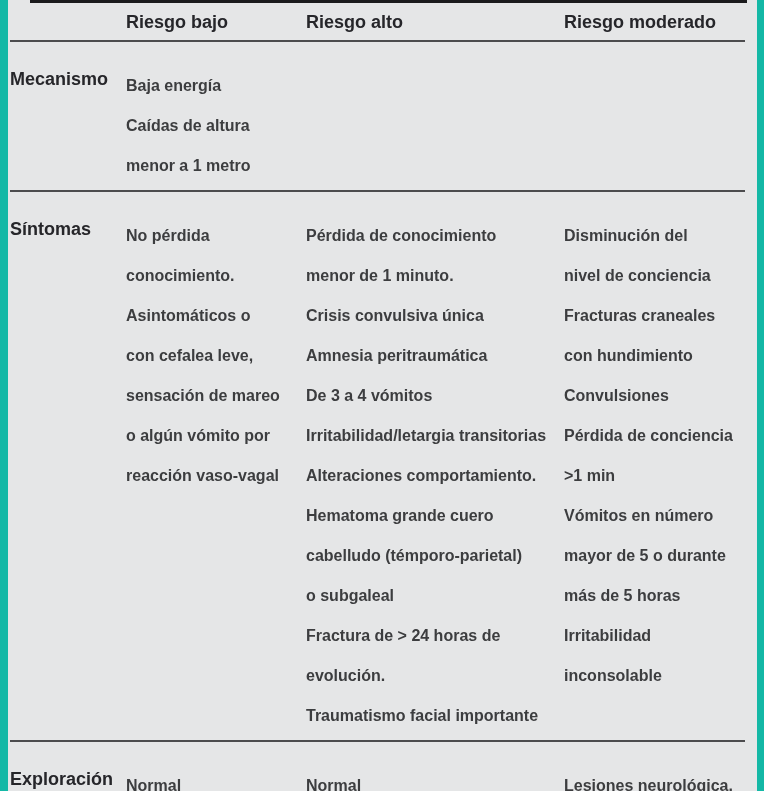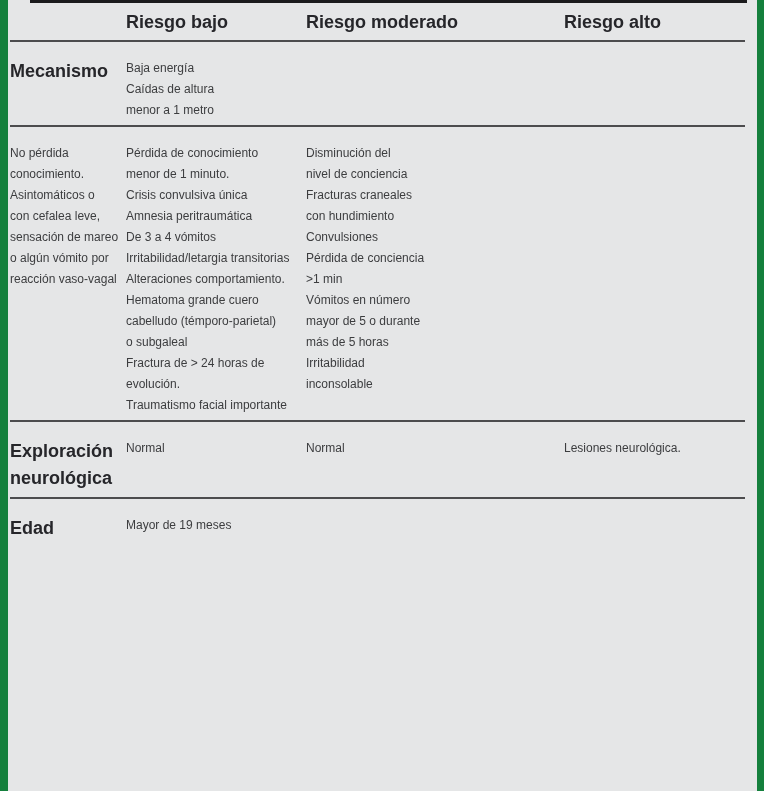--- a/index.html
+++ b/index.html
@@ -4,89 +4,91 @@
 <style>
   html, body { margin:0; padding:0; }
   body {
     font-family: "Liberation Sans", sans-serif;
     background:#ffffff;
   }
   .page {
     position:relative;
     width:764px;
     height:791px;
-    background:#15803d;
+    background:#14b8a6;
     overflow:hidden;
   }
   .table-card {
     position:absolute;
     left:8px;
     top:0;
     width:749px;
     height:791px;
     background:#e5e6e7;
   }
   .topline {
     height:3px;
     background:#1b1b1d;
     margin:0 10px 0 22px;
   }
   .grid-row {
     display:grid;
     grid-template-columns:116px 180px 258px 1fr;
-    padding:16px 8px 4px 2px;
+    padding:24px 8px 4px 2px;
   }
   .header-row { padding:6px 8px 3px 2px; }
   .rule {
     height:2px;
     background:#4c4c4e;
     margin:0 12px 0 2px;
   }
   .cell {
-    font-size:12px;
-    line-height:21px;
+    font-size:16px;
+    line-height:40px;
     color:#3c3d3f;
     white-space:pre;
     overflow:visible;
+    font-weight:bold;
   }
   .label-cell, .header-cell {
     font-weight:bold;
     color:#26262a;
     font-size:18px;
     line-height:27.5px;
     white-space:pre;
   }
 </style>
 </head>
 <body>
 
 <div class="page">
   <div class="table-card">
 
     <div class="topline"></div>
 
     <div class="grid-row header-row">
       <div class="header-cell"></div>
       <div class="header-cell">Riesgo bajo</div>
+      <div class="header-cell">Riesgo alto</div>
       <div class="header-cell">Riesgo moderado</div>
-      <div class="header-cell">Riesgo alto</div>
     </div>
 
     <div class="rule"></div>
 
     <div class="grid-row">
       <div class="cell label-cell">Mecanismo</div>
       <div class="cell">Baja energía
 Caídas de altura
 menor a 1 metro</div>
     </div>
 
     <div class="rule"></div>
 
     <div class="grid-row">
+      <div class="cell label-cell">Síntomas</div>
       <div class="cell">No pérdida
 conocimiento.
 Asintomáticos o
 con cefalea leve,
 sensación de mareo
 o algún vómito por
 reacción vaso-vagal</div>
       <div class="cell">Pérdida de conocimiento
 menor de 1 minuto.
 Crisis convulsiva única

